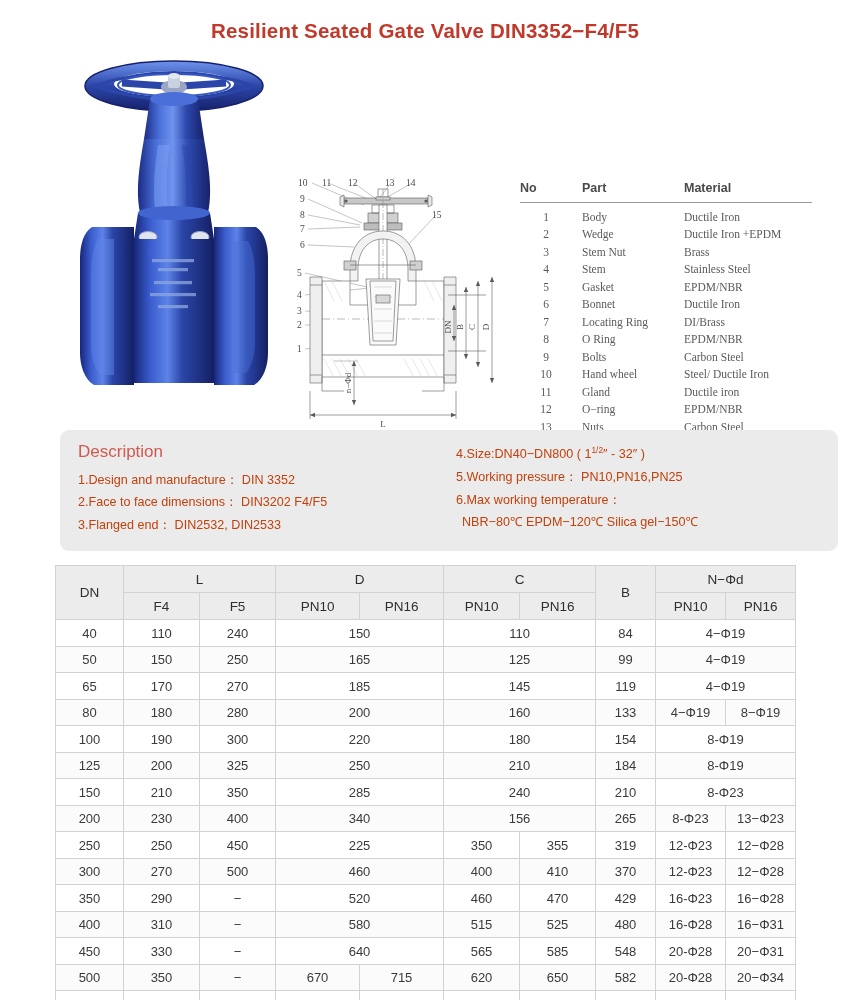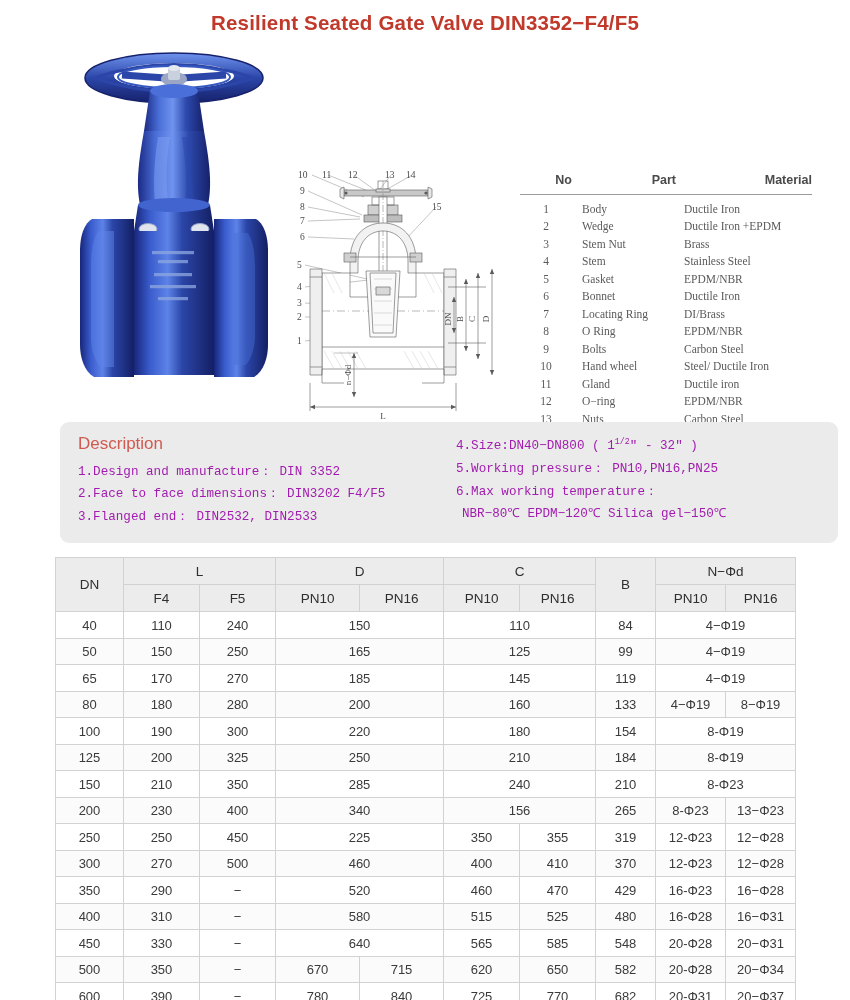--- a/index.html
+++ b/index.html
@@ -15,21 +15,21 @@
 
   .page { position: relative; width: 850px; height: 1000px; }
 
   
   .title {
     text-align: center;
     font-size: 20.5px;
     font-weight: bold;
     color: #c0392b;
     letter-spacing: .2px;
-    padding-top: 12px;
+    padding-top: 20px;
     line-height: 1.1;
   }
 
   
   .top-band {
     position: relative;
     height: 375px;
     margin-top: 6px;
   }
 
@@ -54,24 +54,24 @@
     position: absolute;
     left: 520px; top: 132px;
     width: 292px;
   }
   .parts table { border-collapse: collapse; width: 100%; }
   .parts th {
     font-size: 12.5px;
     font-weight: bold;
     color: #4a4a4a;
     padding: 0 0 7px 0;
-    text-align: right;
+    text-align: left;
     border-bottom: 1.4px solid #9a9a9a;
   }
-  .parts th.c-no { text-align: right; width: 52px; }
+  .parts th.c-no { text-align: left; width: 52px; }
   .parts th.c-part { padding-left: 10px; width: 104px; }
   .parts th.c-mat { padding-left: 8px; margin-left: 16px; }
   .parts td {
     font-family: "Liberation Serif", serif;
     font-size: 11.5px;
     color: #5a5a5a;
     padding: 1.4px 0;
     line-height: 1.28;
   }
   .parts td.c-no { text-align: center; }
@@ -94,24 +94,23 @@
     font-size: 17px;
     margin: 0 0 7px 0;
     line-height: 1;
   }
   .desc-cols { display: flex; }
   .desc-col { flex: 0 0 auto; }
   .desc-col.left  { width: 378px; padding-top: 2px;}
   .desc-col.right { width: 380px; margin-top: -24px; }
   .desc-line {
     font-size: 12.6px;
-    color: #a21caf;
+    color: #c2410c;
     line-height: 1.82;
     white-space: nowrap;
-    font-family: Liberation Mono, monospace;
   }
   .desc-line.indent { padding-left: 6px; }
   sup.frac { font-size: 8.4px; vertical-align: super; }
 
   
   .spec-wrap { margin: 14px 0 0 55px; width: 740px; }
   table.spec {
     border-collapse: collapse;
     width: 740px;
     table-layout: fixed;

